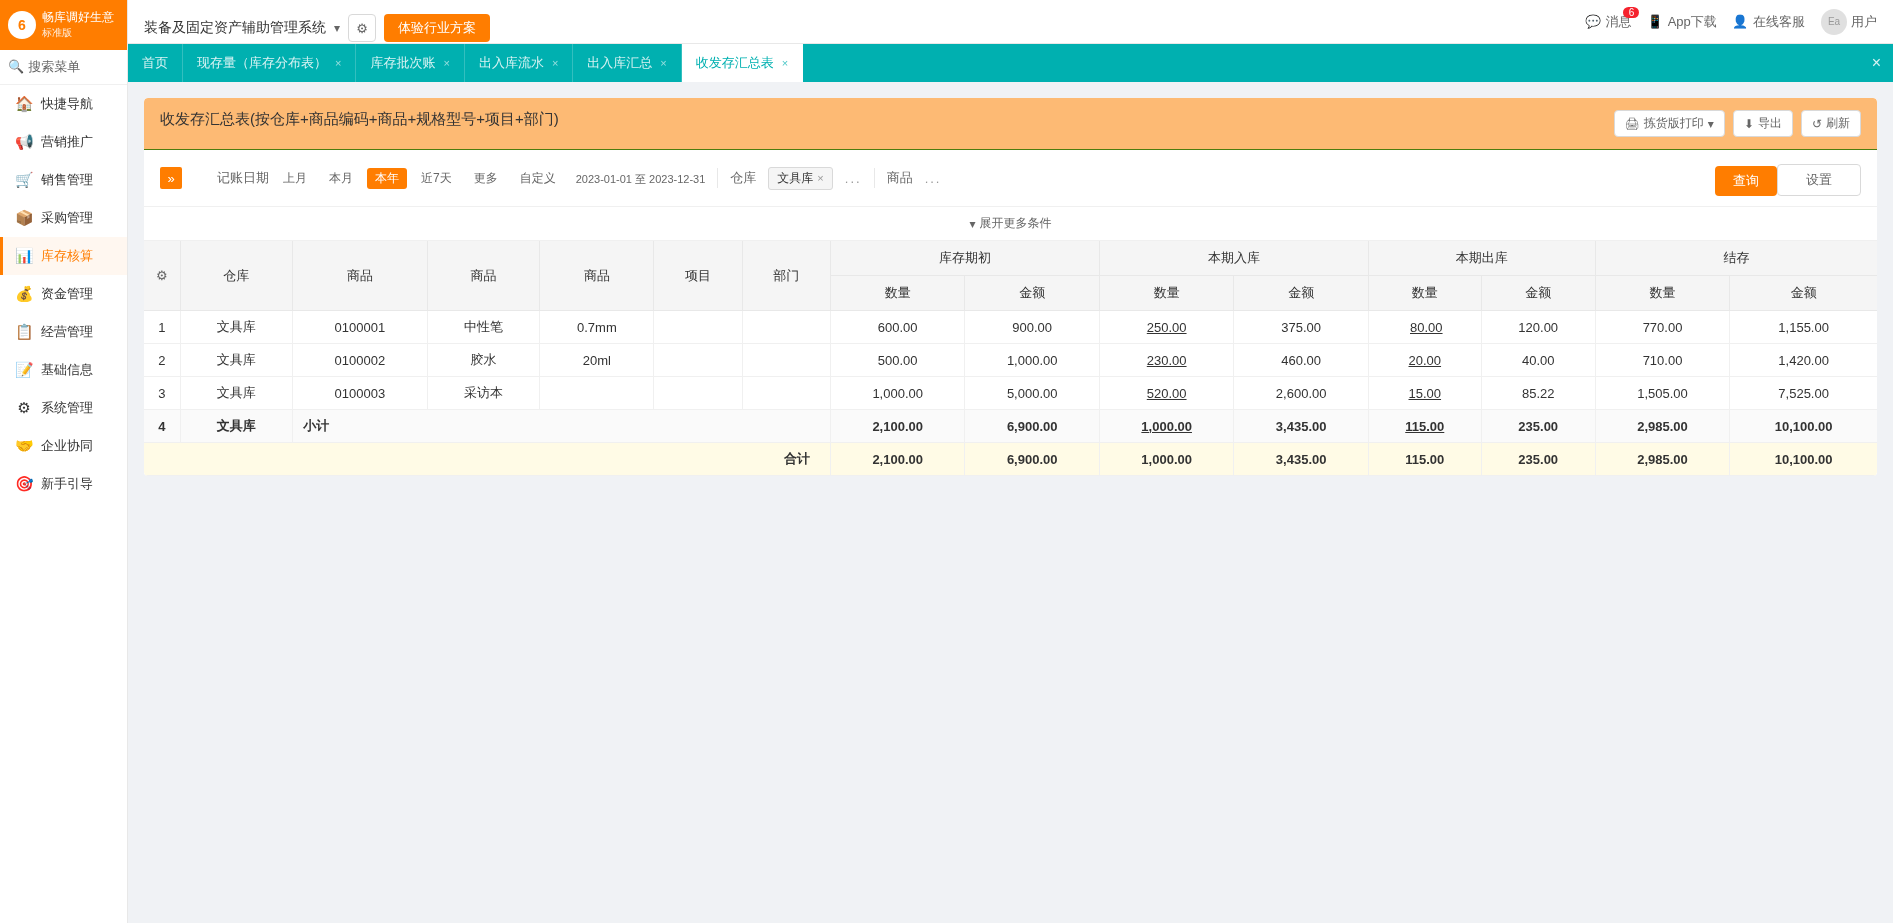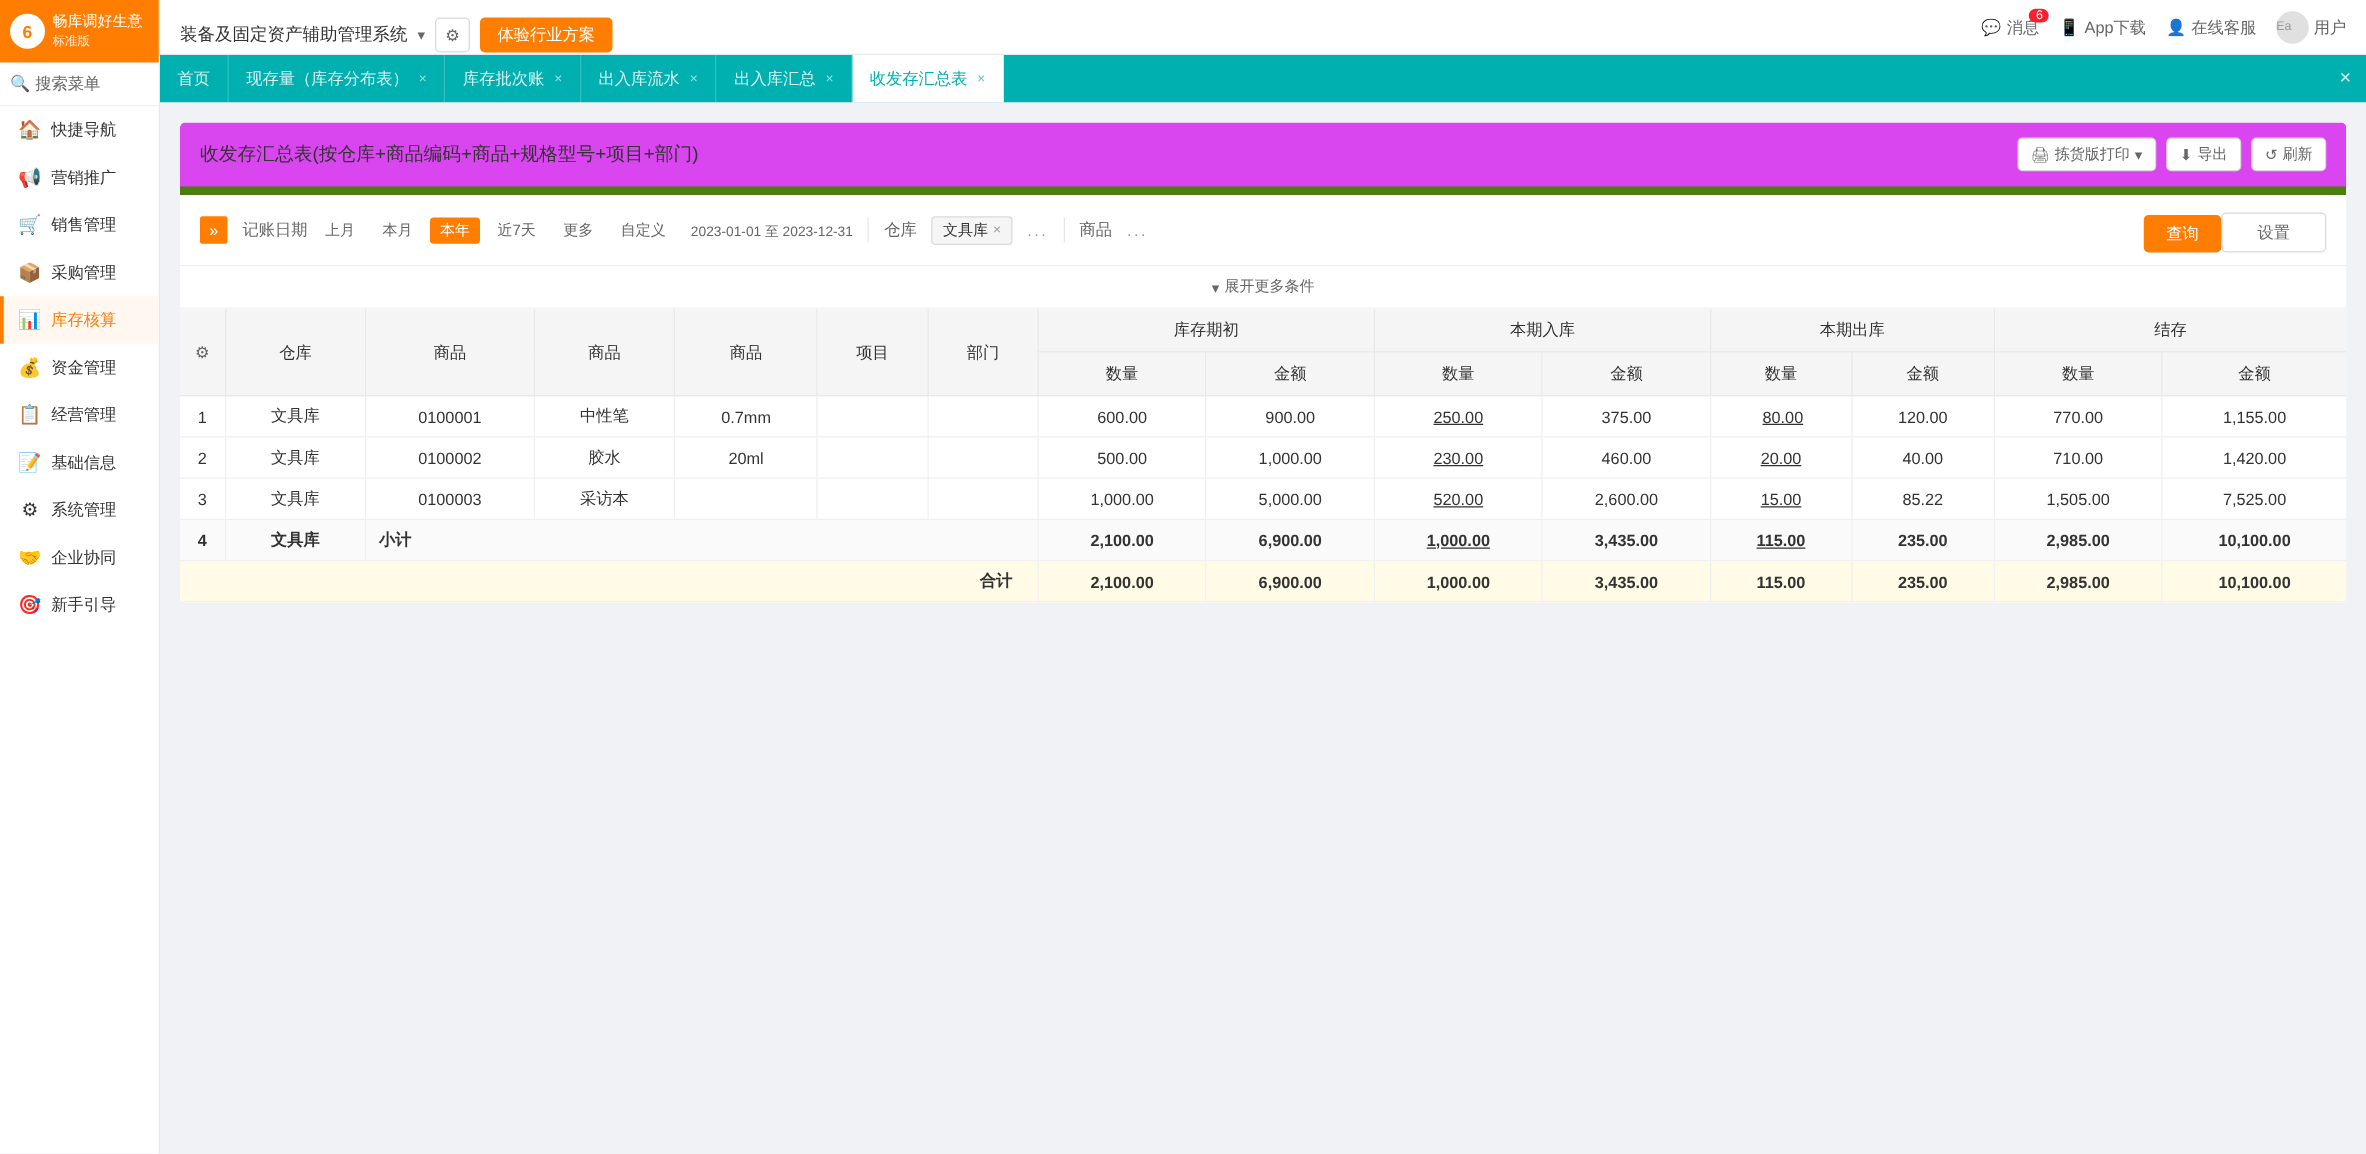--- a/index.html
+++ b/index.html
@@ -22,42 +22,42 @@
     
     .topbar { background: #fff; border-bottom: 1px solid #e8e8e8; padding: 0 16px; height: 44px; display: flex; align-items: center; justify-content: space-between; flex-shrink: 0; }
     .topbar-left { display: flex; align-items: center; gap: 8px; margin-top: 13px; }
     .topbar-system-name { font-size: 14px; color: #333; }
     .topbar-dropdown { display: flex; align-items: center; gap: 4px; cursor: pointer; color: #666; font-size: 12px; }
     .topbar-settings-btn { width: 28px; height: 28px; border: 1px solid #d9d9d9; border-radius: 4px; display: flex; align-items: center; justify-content: center; cursor: pointer; color: #666; }
     .topbar-trial-btn { background: #ff7d00; color: #fff; border: none; border-radius: 4px; padding: 5px 14px; cursor: pointer; font-size: 13px; }
     .topbar-right { display: flex; align-items: center; gap: 16px; color: #666; font-size: 13px; }
     .topbar-right-item { display: flex; align-items: center; gap: 4px; cursor: pointer; position: relative; }
     .badge { background: #f5222d; color: #fff; border-radius: 8px; font-size: 10px; padding: 0 4px; position: absolute; top: -6px; right: -8px; min-width: 16px; text-align: center; }
-    .user-avatar { width: 26px; height: 26px; background: #e0e0e0; border-radius: 50%; display: flex; align-items: center; color: #999; font-size: 14px; }
+    .user-avatar { width: 26px; height: 26px; background: #e0e0e0; border-radius: 50%; display: flex; align-items: center; justify-content: center; color: #999; font-size: 14px; }
 
     
     .tabs-bar { background: #00b0b0; display: flex; align-items: center; height: 38px; flex-shrink: 0; }
     .tab { display: flex; align-items: center; gap: 6px; padding: 0 14px; height: 38px; color: rgba(255,255,255,0.85); cursor: pointer; font-size: 13px; white-space: nowrap; border-right: 1px solid rgba(255,255,255,0.2); }
     .tab.active { background: #fff; color: #00b0b0; }
     .tab-close { font-size: 11px; opacity: 0.7; margin-left: 2px; }
     .tabs-close-all { margin-left: auto; padding: 0 12px; color: rgba(255,255,255,0.85); cursor: pointer; font-size: 16px; }
 
     
     .content { flex: 1; overflow: auto; padding: 16px; background: #f0f2f5; }
 
     
-    .page-header { background: #d946ef; padding: 12px 16px; border-radius: 4px 4px 0 0; border-bottom: 7px solid #4d7c0f; display: flex; align-items: center; justify-content: space-between; }
+    .page-header { background: #fdba74; padding: 12px 16px; border-radius: 4px 4px 0 0; border-bottom: 1px solid #4d7c0f; display: flex; align-items: flex-start; justify-content: space-between; }
     .page-title { font-size: 15px; color: #333; font-weight: 500; }
     .page-actions { display: flex; align-items: center; gap: 8px; }
     .page-action-btn { display: flex; align-items: center; gap: 4px; padding: 4px 10px; border: 1px solid #d9d9d9; border-radius: 4px; background: #fff; cursor: pointer; color: #666; font-size: 12px; }
 
     
     .filter-bar { background: #fff; padding: 10px 16px; border-bottom: 1px solid #f0f0f0; display: flex; align-items: center; gap: 12px; flex-wrap: wrap; }
     .filter-expand { width: 22px; height: 22px; background: #ff7d00; border-radius: 2px; display: flex; align-items: center; justify-content: center; color: #fff; cursor: pointer; flex-shrink: 0; }
-    .filter-group { display: flex; align-items: center; gap: 6px; }
+    .filter-group { display: flex; align-items: center; gap: 6px; margin-left: 23px; }
     .filter-label { color: #666; font-size: 13px; white-space: nowrap; }
     .date-btn { padding: 2px 8px; border: none; background: none; cursor: pointer; color: #666; font-size: 12px; }
     .date-btn.active { background: #ff7d00; color: #fff; border-radius: 3px; }
     .date-range { color: #666; font-size: 11px; margin-top: 2px; }
     .filter-divider { width: 1px; height: 20px; background: #e8e8e8; }
     .filter-tag { display: flex; align-items: center; gap: 4px; background: #f5f5f5; border: 1px solid #d9d9d9; border-radius: 3px; padding: 2px 8px; font-size: 12px; color: #333; }
     .filter-tag-close { cursor: pointer; color: #999; font-size: 11px; }
     .filter-dots { color: #999; cursor: pointer; letter-spacing: 2px; }
     .filter-warehouse-label { color: #666; font-size: 13px; }
     .filter-goods-label { color: #666; font-size: 13px; }

